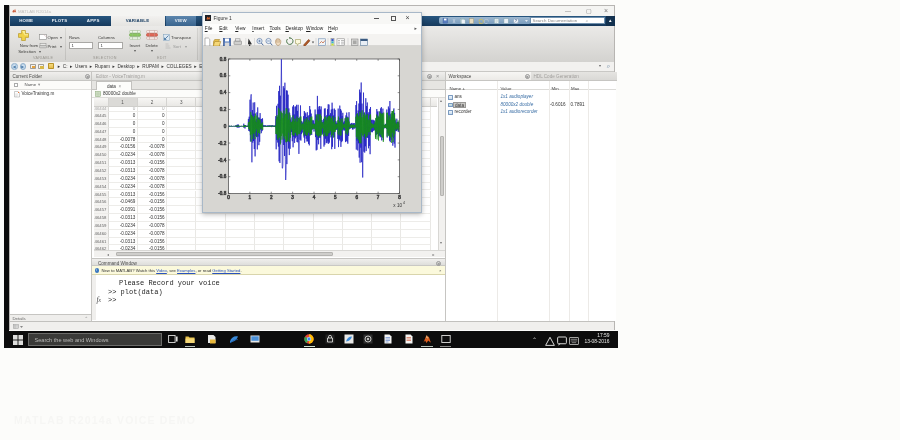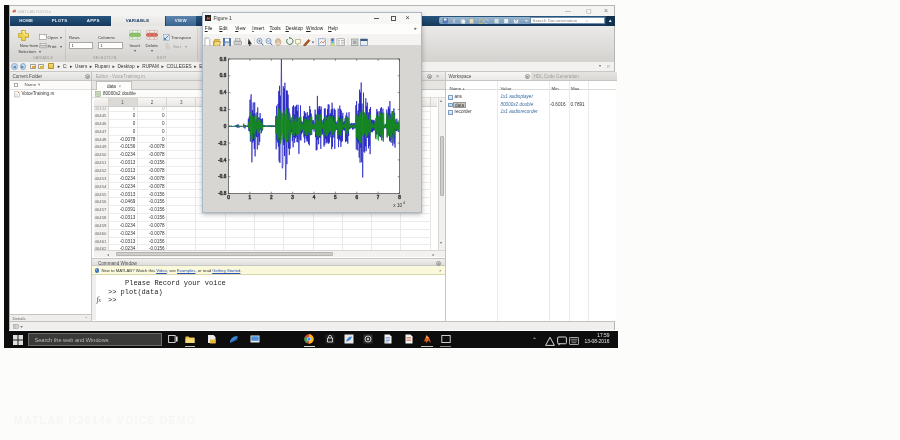--- a/index.html
+++ b/index.html
@@ -531,21 +531,21 @@
   </div>
 
   <div class="abs" id="cwhead"><span style="padding-left:6px">Command Window</span><div class="circ" style="left:344px;top:2px">◉</div></div>
   <div class="abs" id="yellowbar">
     <span style="position:absolute;left:2.5px;top:2.2px;width:4.4px;height:4.4px;border-radius:50%;background:#3a78c0;color:#fff;font-size:3.4px;text-align:center;line-height:4.6px">i</span>
     <span style="position:absolute;left:9.5px">New to MATLAB? Watch this <a>Video</a>, see <a>Examples</a>, or read <a>Getting Started</a>.</span>
     <span style="position:absolute;right:3px;color:#555">×</span>
   </div>
   <div class="abs" id="cw">
     <div class="gutter"></div>
-    <div style="position:absolute;left:33px;top:4.5px">Please&nbsp;Record&nbsp;your&nbsp;voice</div>
+    <div style="position:absolute;left:27px;top:4.5px">Please&nbsp;Record&nbsp;your&nbsp;voice</div>
     <div style="position:absolute;left:16px;top:13.2px">&gt;&gt;&nbsp;plot(data)</div>
     <div style="position:absolute;left:16px;top:21.5px">&gt;&gt;</div>
     <div style="position:absolute;left:4.5px;top:20.5px;font-family:'Liberation Serif',serif;font-style:italic;font-size:7.5px;color:#444">f<span style="font-size:5.5px">x</span></div>
   </div>
 
   <div class="abs" id="ws">
     <div class="phead" style="left:0;top:0;width:85px;padding-left:3px;background:linear-gradient(#f7f6f4,#eceae7)">Workspace</div>
     <div class="circ" style="left:79px;top:2px">◉</div>
     <div class="phead" style="left:85.5px;top:0;width:86px;color:#a19f9c;padding-left:2.5px;background:linear-gradient(#e5e4e1,#d9d8d5)">HDL Code Generation</div>
     <div style="position:absolute;left:0;top:9px;width:100%;height:9.5px;background:#fff;border-bottom:0.7px solid #dcdbd8"></div>

